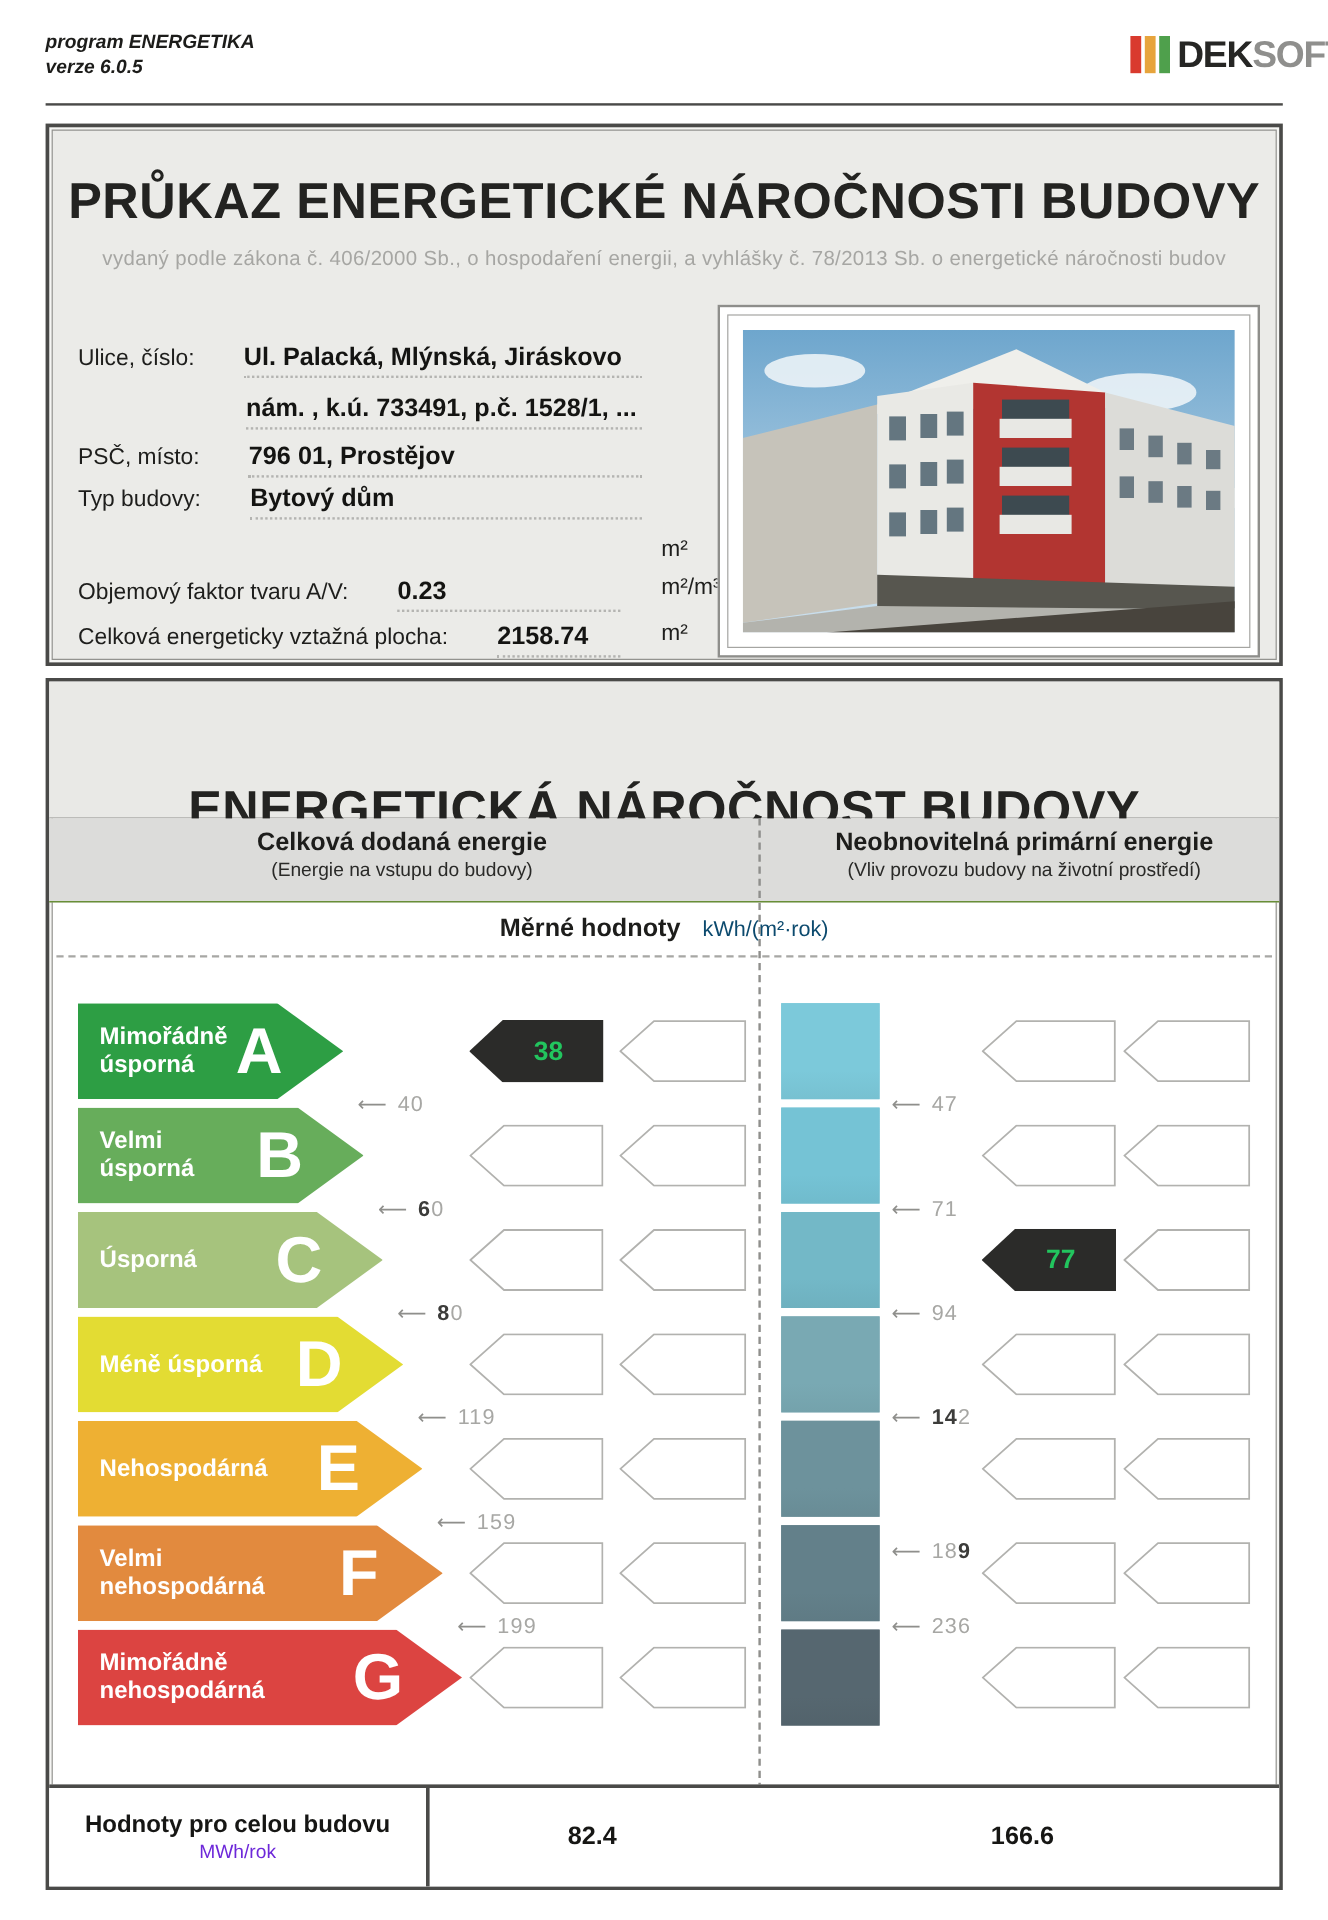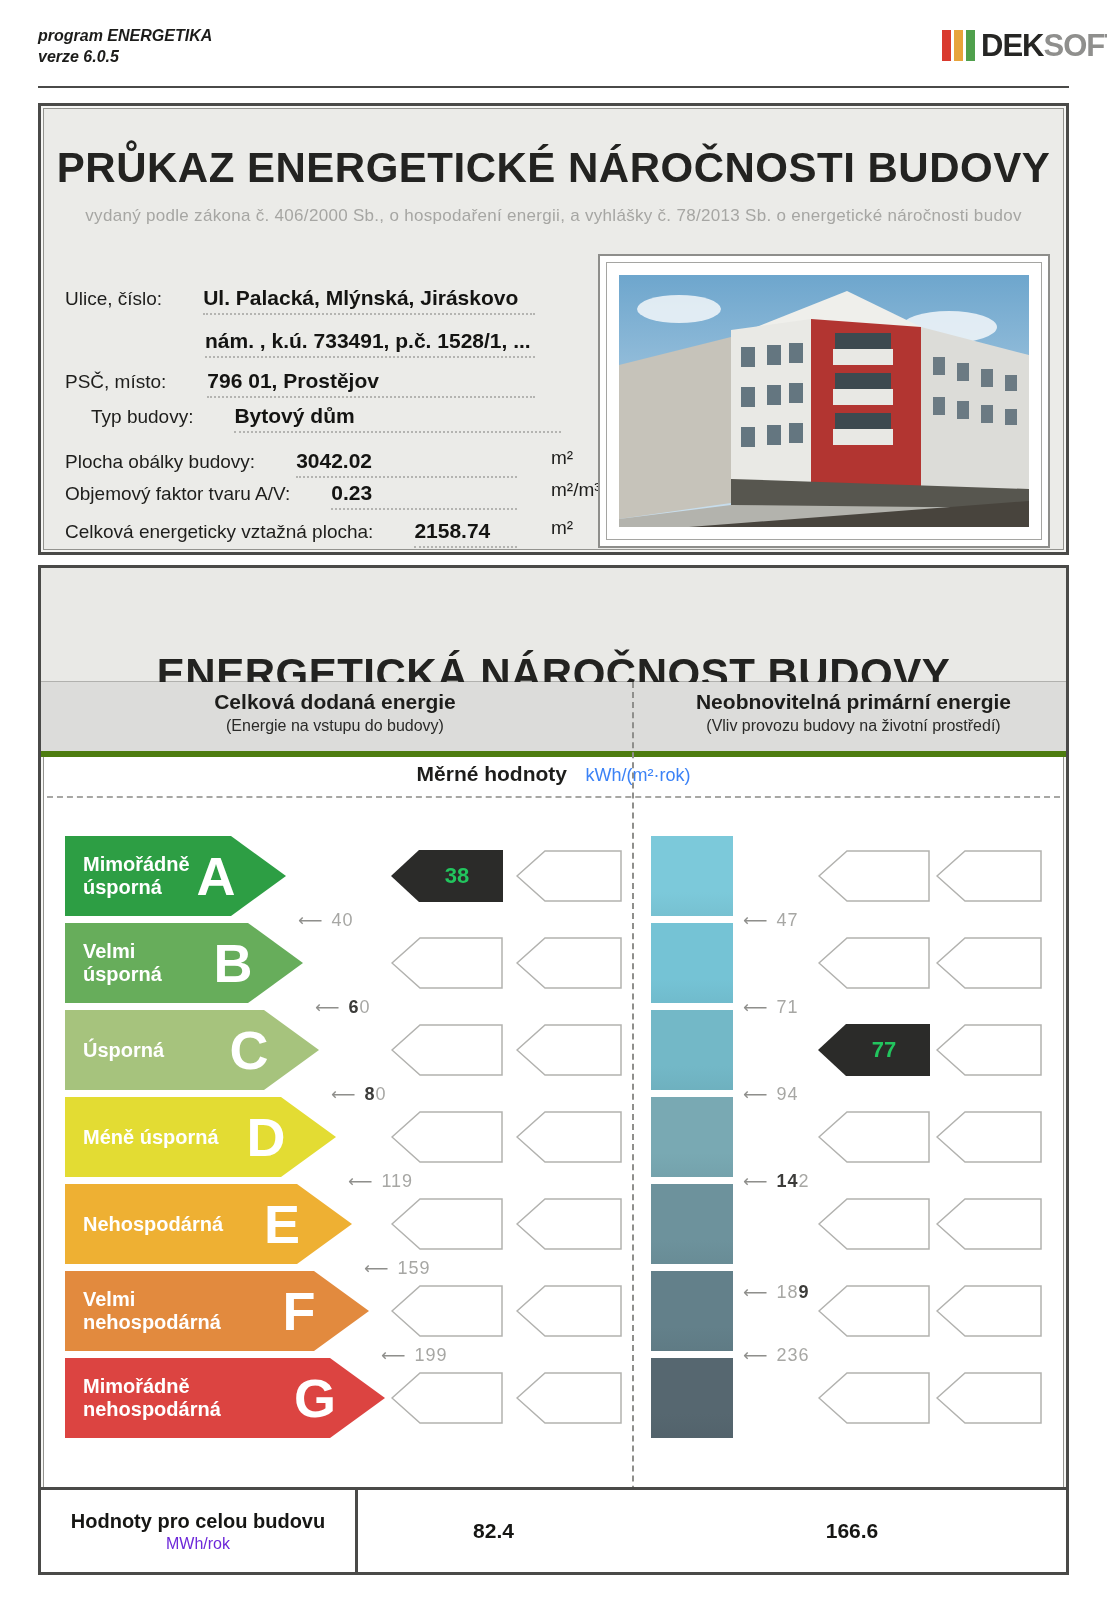--- a/index.html
+++ b/index.html
@@ -30,27 +30,27 @@
               border-bottom:2px dotted #b4b4b1;padding-bottom:3px;flex:1;}
   .addr-unit{position:absolute;left:486px;font-size:19px;color:#1e1e1c;}
   #photo-frame{left:557px;top:148px;width:452px;height:294px;background:#fff;border:2px solid #8e8e8b;
                padding:6px;box-sizing:border-box;}
   #photo-mat{width:100%;height:100%;border:1px solid #a5a5a2;box-sizing:border-box;padding:12px;}
   #photo-mat svg{display:block;width:100%;height:100%;}
 
   
   #sec-title-band{left:0;right:0;top:0;height:113px;background:#e9e9e6;border-bottom:1px solid #b1b1ae;}
   #sec-title{left:0;right:0;top:34px;text-align:center;font-size:42px;font-weight:bold;letter-spacing:0.5px;color:#232321;margin-top:48px;}
-  #col-head-band{left:0;right:0;top:114px;height:69px;background:#dcdcda;border-bottom:6px solid #4d7c0f;}
+  #col-head-band{left:0;right:0;top:114px;height:69px;background:#dcdcda;border-bottom:1px solid #4d7c0f;}
   .col-head{position:absolute;top:8px;text-align:center;}
   .col-head-title{font-size:21px;font-weight:bold;color:#1d1d1b;}
   .col-head-sub{font-size:16px;color:#2a2a28;margin-top:3px;}
   #units-heading{left:0;right:0;top:194px;text-align:center;}
   #units-heading .uh-bold{font-size:21px;font-weight:bold;color:#1d1d1b;}
-  #units-heading .uh-unit{font-size:18px;color:#3b82f6;margin-left:14px;}
+  #units-heading .uh-unit{font-size:18px;color:#0c4a6e;margin-left:14px;}
   #dash-h{left:6px;right:6px;top:228px;border-top:2px dashed #a7a7a4;}
   #dash-v{left:591px;top:114px;height:890px;border-left:2px dashed #8f8f8c;}
 
   
   .cls-arrow{position:absolute;height:80px;display:flex;flex-direction:column;justify-content:center;}
   .cls-label{padding-left:18px;color:#fff;font-weight:bold;font-size:20px;line-height:1.15;width:170px;}
   .cls-letter{position:absolute;top:0;height:80px;width:70px;line-height:80px;text-align:center;
               color:#fff;font-size:54px;font-weight:bold;}
   .thresh{position:absolute;font-size:18px;letter-spacing:1px;white-space:nowrap;}
   .thresh-arrow{font-family:"DejaVu Sans",sans-serif;color:#8f8f8c;margin-right:8px;font-size:17px;}
@@ -97,27 +97,23 @@
         <span class="addr-label">Ulice, číslo:</span>
         <span class="addr-value">Ul. Palacká, Mlýnská, Jiráskovo</span>
       </div>
       <div class="addr-row" style="top: 223px; left: 140px; width: 330px;">
         <span class="addr-value">nám. , k.ú. 733491, p.č. 1528/1, ...</span>
       </div>
       <div class="addr-row" style="top: 263px; left: 0px; width: 470px;">
         <span class="addr-label">PSČ, místo:</span>
         <span class="addr-value">796 01, Prostějov</span>
       </div>
-      <div class="addr-row" style="top: 298px; left: 0px; width: 470px; margin-left: 26px;">
+      <div class="addr-row" style="top: 298px; left: 0px; width: 470px;">
         <span class="addr-label">Typ budovy:</span>
         <span class="addr-value">Bytový dům</span>
-      </div>
-      <div class="addr-row" style="top: 343px; left: 0px; width: 452px;">
-        <span class="addr-label">Plocha obálky budovy:</span>
-        <span class="addr-value">3042.02</span>
       </div>
       <span class="addr-unit" style="top: 341px;">m²</span>
       <div class="addr-row" style="top: 375px; left: 0px; width: 452px;">
         <span class="addr-label">Objemový faktor tvaru A/V:</span>
         <span class="addr-value">0.23</span>
       </div>
       <span class="addr-unit" style="top: 373px;">m²/m³</span>
       <div class="addr-row" style="top: 413px; left: 0px; width: 452px;">
         <span class="addr-label">Celková energeticky vztažná plocha:</span>
         <span class="addr-value">2158.74</span>

